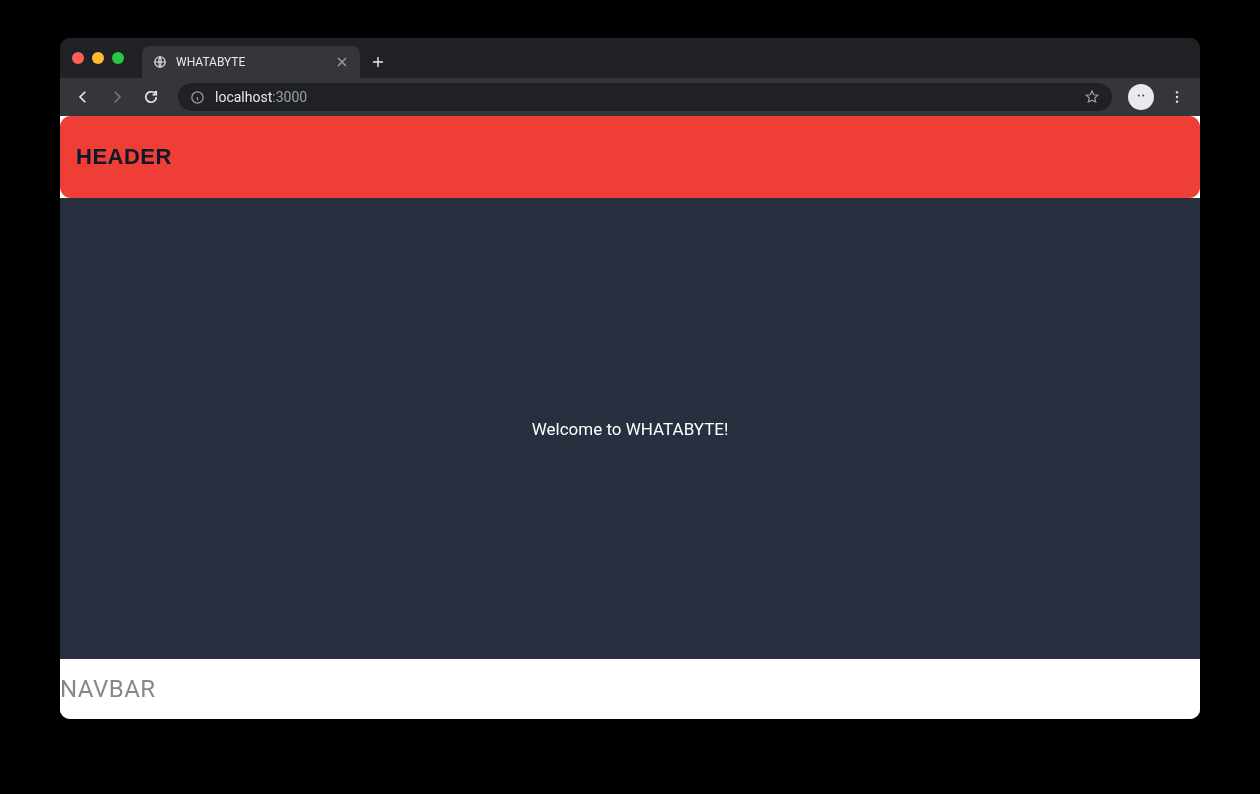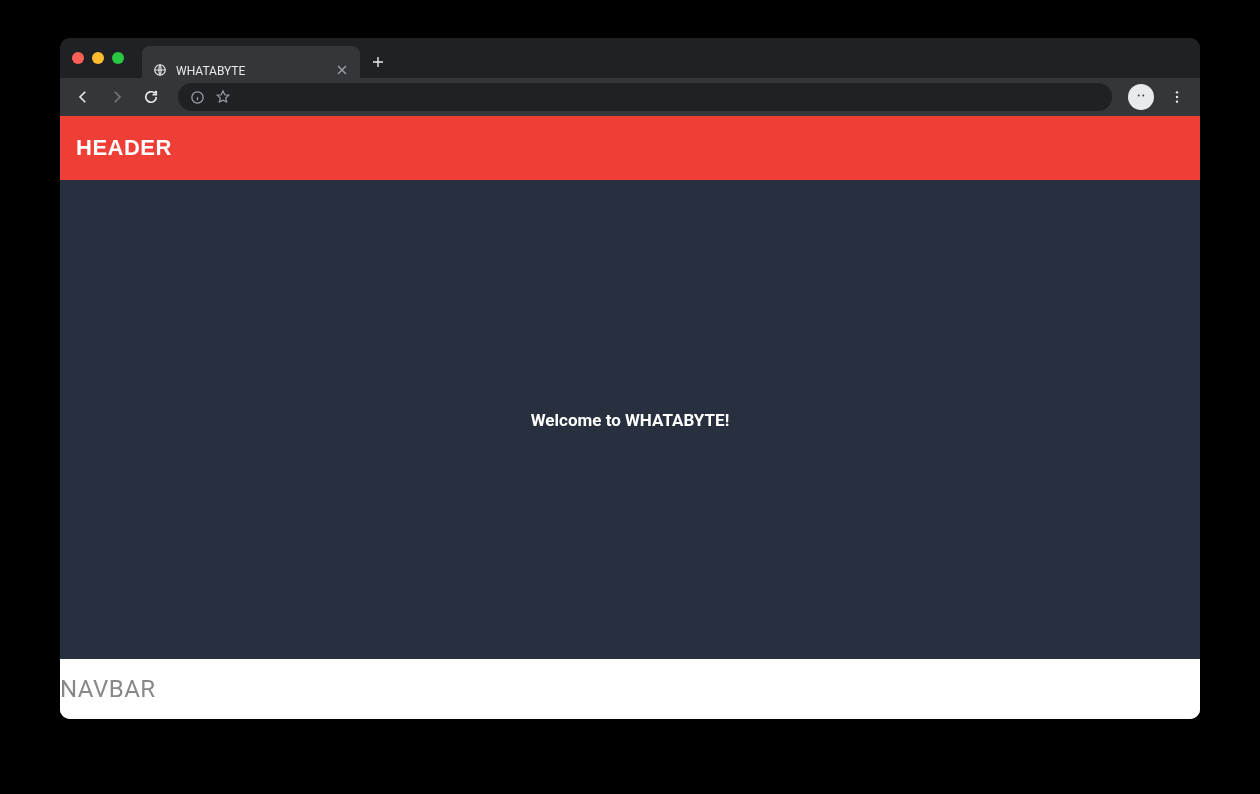--- a/index.html
+++ b/index.html
@@ -52,21 +52,21 @@
     .ctrl-red { background: #ff5f57; }
     .ctrl-yellow { background: #febc2e; }
     .ctrl-green { background: #28c840; }
     
     .tab {
       background: #35363a;
       height: 32px;
       width: 218px;
       border-radius: 8px 8px 0 0;
       display: flex;
-      align-items: flex-end;
+      align-items: center;
       padding: 0 10px;
       color: #e8eaed;
       font-size: 12px;
       gap: 8px;
       margin-top: 8px;
     }
     
     .tab .favicon {
       width: 16px;
       height: 16px;
@@ -199,38 +199,38 @@
     
     .viewport {
       height: calc(100% - 78px);
       display: flex;
       flex-direction: column;
       background: #ffffff;
     }
     
     .app-header {
       background: #ef3e36;
-      color: #ffffff;
-      padding: 19px 16px;
+      color: #0f172a;
+      padding: 28px 16px;
       font-family: 'Arial Black', 'Impact', sans-serif;
       font-weight: 900;
       font-size: 22px;
       letter-spacing: 0.5px;
       font-stretch: condensed;
+      border-radius: 11px;
     }
     
     .app-content {
       flex: 1;
       background: #28303f;
       display: flex;
       align-items: center;
       justify-content: center;
       color: #ffffff;
       font-size: 17px;
-      font-weight: bold;
     }
     
     .app-navbar {
       background: #ffffff;
       color: #888888;
       padding: 16px 0;
       font-size: 24px;
       letter-spacing: 0.5px;
     }
   </style>
@@ -283,20 +283,23 @@
         <path d="M19 4v5h-5"></path>
       </svg>
     </div>
     <div class="address-bar">
       <span class="info-icon">
         <svg width="15" height="15" viewBox="0 0 24 24" fill="none" stroke="#9aa0a6" stroke-width="2">
           <circle cx="12" cy="12" r="9"></circle>
           <path d="M12 8.2v0.01M12 11.5v5"></path>
         </svg>
       </span>
+      <span class="url">
+        <span>localhost</span><span class="port">:3000</span>
+      </span>
       <span class="star">
         <svg width="16" height="16" viewBox="0 0 24 24" fill="none" stroke="#9aa0a6" stroke-width="1.8">
           <path d="M12 3l2.6 5.6 6 .6-4.5 4.2 1.3 6.1L12 16.8 6.6 19.5l1.3-6.1L3.4 9.2l6-.6L12 3z"></path>
         </svg>
       </span>
     </div>
     <div class="profile">
       <svg viewBox="0 0 24 24" fill="#5f6368">
         <circle cx="12" cy="12" r="11" fill="#e8eaed"></circle>
         <circle cx="9" cy="10" r="1.3" fill="#3c4043"></circle>

